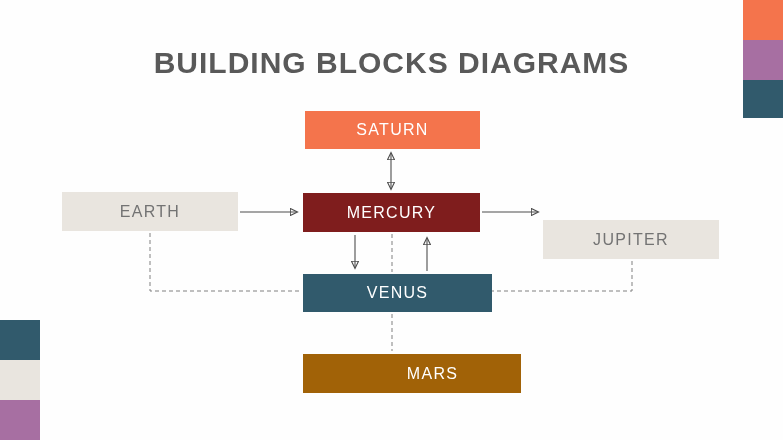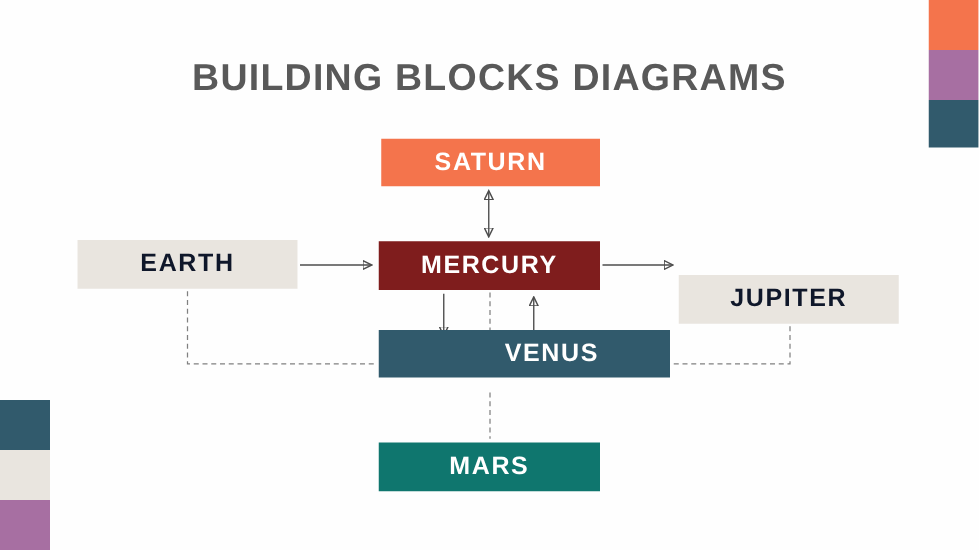--- a/index.html
+++ b/index.html
@@ -23,33 +23,33 @@
     letter-spacing: 1px;
     color: #595959;
   }
 
   
   .node {
     position: absolute;
     display: flex;
     align-items: center;
     justify-content: center;
-    font-size: 20px;
-    font-weight: 700;
+    font-size: 16px;
+    font-weight: 400;
     letter-spacing: 1.3px;
     color: #ffffff;
   }
   .node.light-text { color: #ffffff; }
-  .node.dark-text  { color: #0f172a; }
+  .node.dark-text  { color: #737373; }
 
   .node-saturn  { left: 305px; top: 111px; width: 175px; height: 38px; }
   .node-earth   { left:  62px; top: 192px; width: 176px; height: 39px; }
   .node-mercury { left: 303px; top: 193px; width: 177px; height: 39px; }
   .node-jupiter { left: 543px; top: 192px; width: 176px; height: 39px; margin-top: 28px; }
-  .node-venus   { left: 303px; top: 264px; width: 189px; height: 38px; padding-left: 44px; }
+  .node-venus   { left: 303px; top: 274px; width: 189px; height: 38px; }
   .node-mars    { left: 303px; top: 354px; width: 177px; height: 39px; }
 
   
   .connectors {
     position: absolute;
     left: 0; top: 0;
     width: 783px; height: 440px;
     pointer-events: none;
   }
   .connectors line, .connectors path {
@@ -122,21 +122,21 @@
   </div>
 
   <div class="node node-jupiter dark-text" style="background: rgb(233, 229, 223);">
     <span>JUPITER</span>
   </div>
 
   <div class="node node-venus light-text" style="background: rgb(49, 90, 108);">
     <span>VENUS</span>
   </div>
 
-  <div class="node node-mars light-text" style="background: #0f766e;">
+  <div class="node node-mars light-text" style="background: #a16207; padding-left: 41px;">
     <span>MARS</span>
   </div>
 
   <div class="deco tr-1" style="background: rgb(244, 116, 76);"></div>
   <div class="deco tr-2" style="background: rgb(167, 111, 162);"></div>
   <div class="deco tr-3" style="background: rgb(49, 90, 108);"></div>
 
   <div class="deco bl-1" style="background: rgb(49, 90, 108);"></div>
   <div class="deco bl-2" style="background: rgb(233, 229, 223);"></div>
   <div class="deco bl-3" style="background: rgb(167, 111, 162);"></div>

